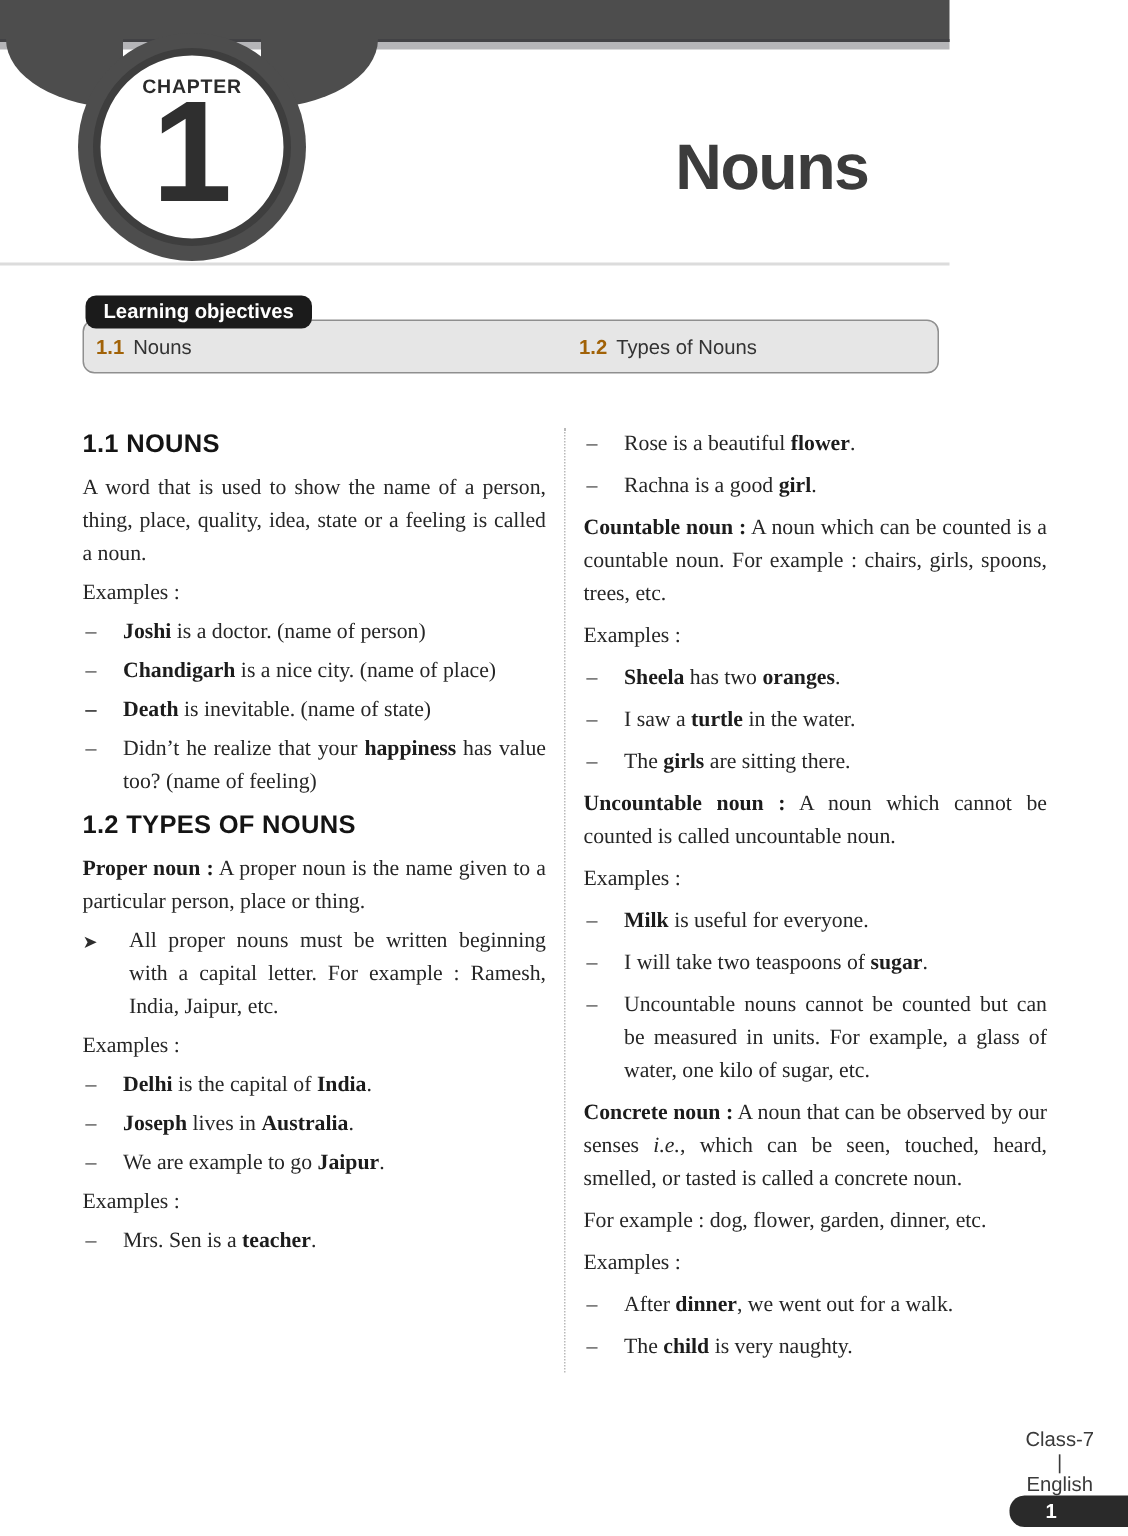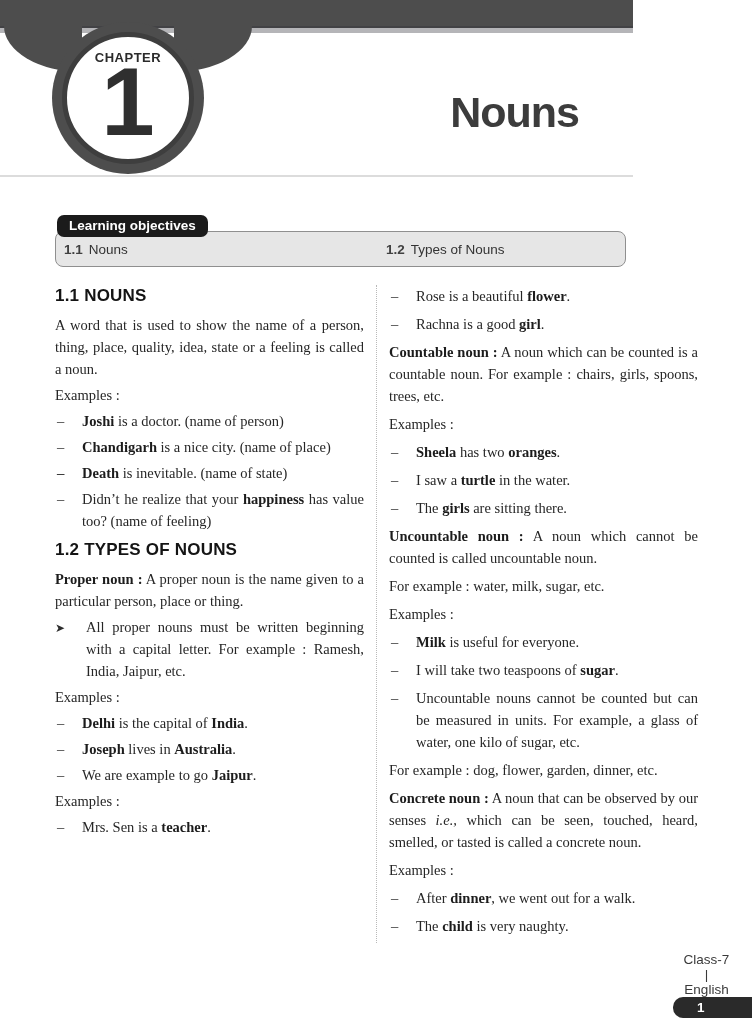--- a/index.html
+++ b/index.html
@@ -18,29 +18,29 @@
   .chapter-circle{position:absolute;left:62px;top:32px;width:122px;height:122px;border-radius:50%;
         background:#ffffff;border:5px solid #3e3e3e;display:flex;flex-direction:column;align-items:center;
         font-family:"Liberation Sans",sans-serif;}
   .chapter-label{margin-top:13px;font-size:13px;font-weight:bold;letter-spacing:0.5px;color:#2b2b2b;}
   .chapter-number{font-size:96px;font-weight:bold;color:#2f2f2f;line-height:0.86;margin-top:-4px;}
   .header-title{position:absolute;top:88px;right:54px;font-family:"Liberation Sans",sans-serif;
         font-size:43px;font-weight:bold;letter-spacing:-1px;color:#3c3c3c;}
   .header-rule{position:absolute;left:0;right:0;top:175px;height:2px;background:#dcdcdc;}
 
   
-  .objectives{position:absolute;top:231px;left:55px;width:571px;}
+  .objectives{position:absolute;top:213px;left:55px;width:571px;}
   .obj-pill{position:absolute;top:-16px;left:2px;background:#1b1b1b;color:#ffffff;
         font-family:"Liberation Sans",sans-serif;font-size:13.5px;font-weight:bold;
         padding:3px 12px 4px;border-radius:7px;}
   .obj-box{background:#e6e6e6;border:1px solid #8f8f8f;border-radius:8px;display:flex;
         padding:10px 0 9px 8px;font-family:"Liberation Sans",sans-serif;font-size:13.5px;color:#333333;
         box-sizing:border-box;}
   .obj-item:first-child{width:322px;flex:none;}
-  .obj-item .num{font-weight:bold;color:#404040;margin-right:6px;text-align:center;}
+  .obj-item .num{font-weight:bold;color:#a16207;margin-right:6px;text-align:center;}
 
   
   .content{position:absolute;top:285px;left:55px;width:643px;display:flex;align-items:stretch;}
   .col{flex:1;font-size:14.5px;line-height:22px;text-align:justify;}
   .col-left{padding-right:12px;border-right:1px dotted #b9b9b9;}
   .col-right{padding-left:12px;}
   .col-left > *{margin:0 0 4px;}
   .col-right > *{margin:0 0 6px;}
   .sec-heading{font-family:"Liberation Sans",sans-serif;font-size:17px;color:#141414;
         letter-spacing:0.2px;text-align:left;margin:0 0 7px !important;}
@@ -117,27 +117,26 @@
       </div>
     <div class="col col-right">
         <div class="li dash"><span class="marker">–</span><span class="li-text"><span>Rose is a beautiful </span><strong>flower</strong><span>.</span></span></div>
         <div class="li dash"><span class="marker">–</span><span class="li-text"><span>Rachna is a good </span><strong>girl</strong><span>.</span></span></div>
         <p class="para"><strong>Countable noun :</strong><span> A noun which can be counted is a countable noun. For example : chairs, girls, spoons, trees, etc.</span></p>
         <p class="para"><span>Examples :</span></p>
         <div class="li dash"><span class="marker">–</span><span class="li-text"><strong>Sheela</strong><span> has two </span><strong>oranges</strong><span>.</span></span></div>
         <div class="li dash"><span class="marker">–</span><span class="li-text"><span>I saw a </span><strong>turtle</strong><span> in the water.</span></span></div>
         <div class="li dash"><span class="marker">–</span><span class="li-text"><span>The </span><strong>girls</strong><span> are sitting there.</span></span></div>
         <p class="para"><strong>Uncountable noun :</strong><span> A noun which cannot be counted is called uncountable noun.</span></p>
-        <p class="para"><span>For example : water, milk, sugar, etc.</span></p>
         <p class="para"><span>Examples :</span></p>
         <div class="li dash"><span class="marker">–</span><span class="li-text"><strong>Milk</strong><span> is useful for everyone.</span></span></div>
         <div class="li dash"><span class="marker">–</span><span class="li-text"><span>I will take two teaspoons of </span><strong>sugar</strong><span>.</span></span></div>
         <div class="li dash"><span class="marker">–</span><span class="li-text"><span>Uncountable nouns cannot be counted but can be measured in units. For example, a glass of water, one kilo of sugar, etc.</span></span></div>
+        <p class="para"><strong>Concrete noun :</strong><span> A noun that can be observed by our senses </span><em>i.e.,</em><span> which can be seen, touched, heard, smelled, or tasted is called a concrete noun.</span></p>
         <p class="para"><span>For example : dog, flower, garden, dinner, etc.</span></p>
-        <p class="para"><strong>Concrete noun :</strong><span> A noun that can be observed by our senses </span><em>i.e.,</em><span> which can be seen, touched, heard, smelled, or tasted is called a concrete noun.</span></p>
         <p class="para"><span>Examples :</span></p>
         <div class="li dash"><span class="marker">–</span><span class="li-text"><span>After </span><strong>dinner</strong><span>, we went out for a walk.</span></span></div>
         <div class="li dash"><span class="marker">–</span><span class="li-text"><span>The </span><strong>child</strong><span> is very naughty.</span></span></div>
       </div>
   </div>
 
   <div class="footer">
     <span class="footer-text">Class-7</span>
     <span class="footer-text footer-sep">|</span>
     <span class="footer-text">English</span>

